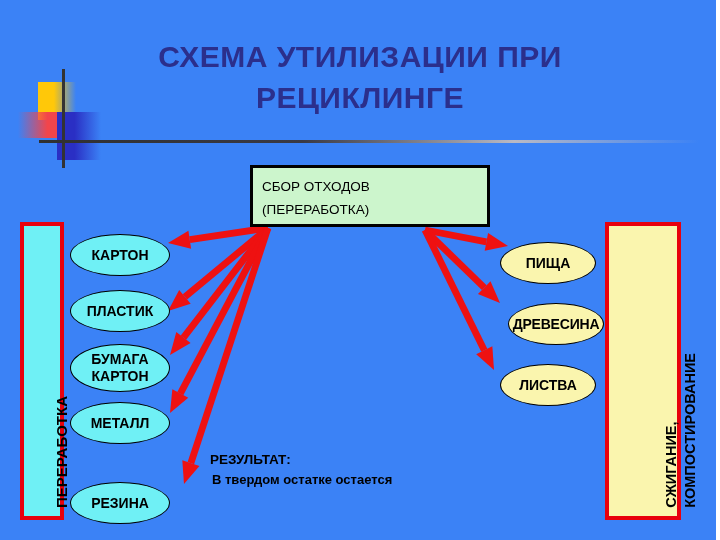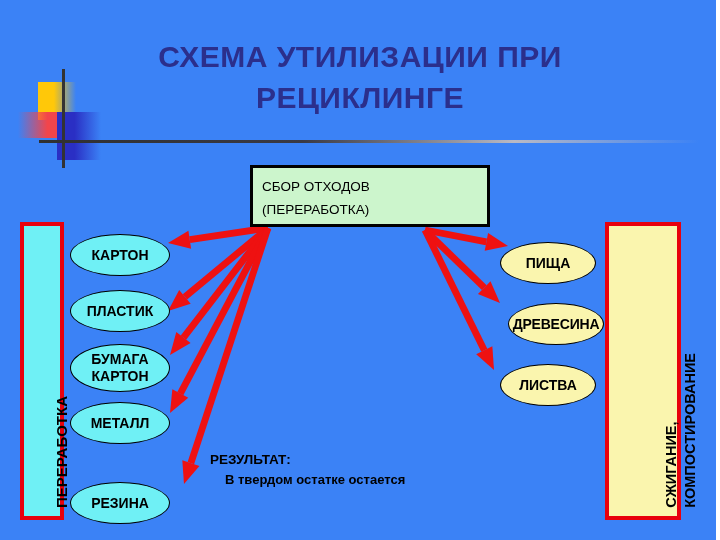--- a/index.html
+++ b/index.html
@@ -139,21 +139,21 @@
   
   #result {
     position: absolute;
     left: 210px; top: 450px;
     font-size: 13px;
     font-weight: bold;
     color: #000000;
     line-height: 20px;
   }
   #result .r-head { font-size: 13.5px; }
-  #result .r-line2 { padding-left: 2px; margin-left: 13px; }
+  #result .r-line2 { padding-left: 2px; }
   #result .r-line3 { padding-left: 7px; }
 
   
   #arrows {
     position: absolute;
     left: 0; top: 0;
     width: 720px; height: 540px;
     pointer-events: none;
   }
 </style>

